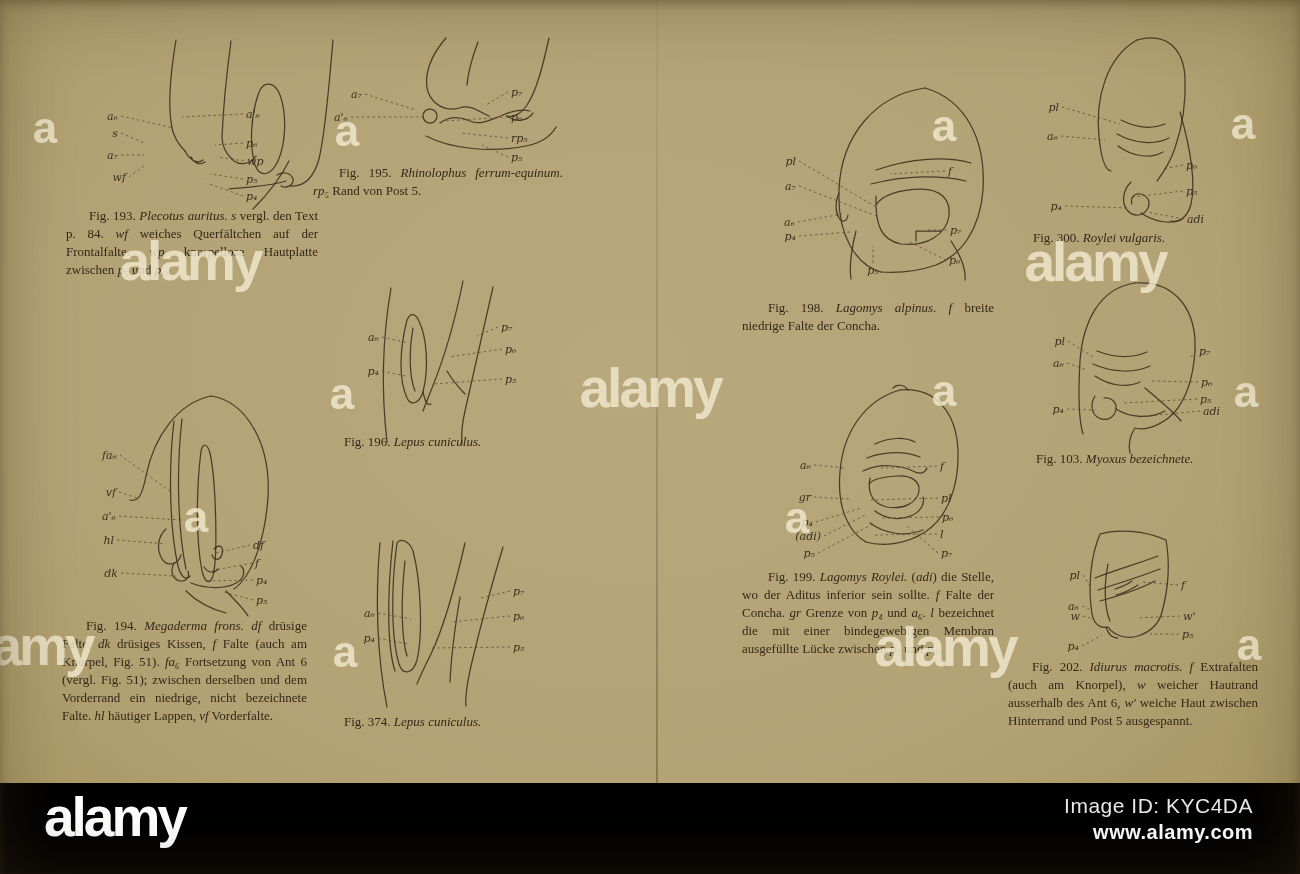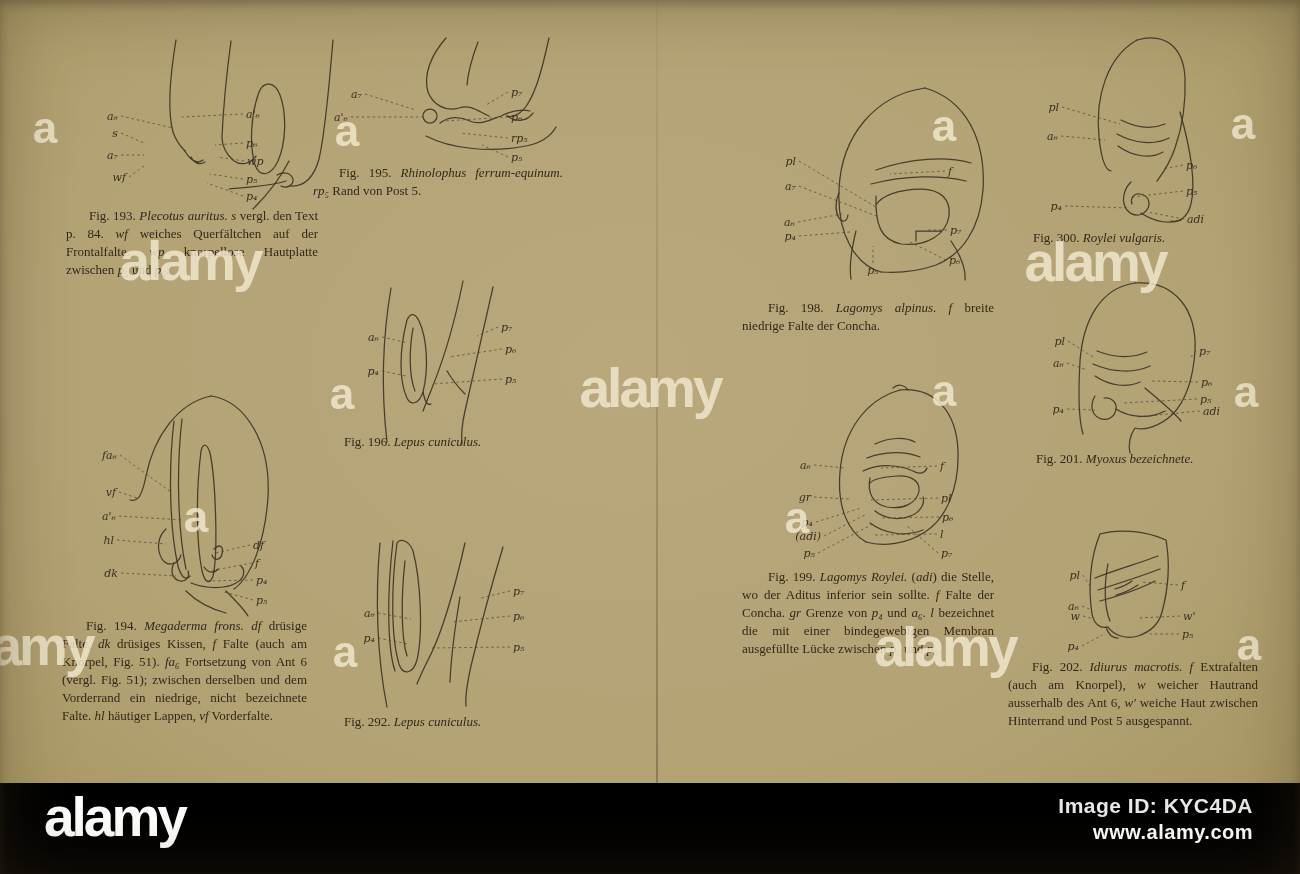--- a/index.html
+++ b/index.html
@@ -20,21 +20,21 @@
   .cap .it{font-style:italic;}
   .cap.nw{white-space:nowrap;text-align:left;}
   .wm{position:absolute;transform:translate(-50%,-50%);color:rgba(240,233,208,.82);
       font-family:"Liberation Sans",sans-serif;font-weight:bold;pointer-events:none;}
   .wm.word{font-size:55px;letter-spacing:-3px;}
   .wm.letter{font-size:44px;}
   .bar{position:absolute;left:0;top:783px;width:1300px;height:91px;background:#000;}
   .bar .brand{position:absolute;left:44px;top:2px;color:#fff;font-family:"Liberation Sans",sans-serif;
       font-weight:bold;font-size:55px;letter-spacing:-3px;}
   .bar .right{position:absolute;right:47px;top:11px;text-align:right;font-family:"Liberation Sans",sans-serif;}
-  .bar .imgid{color:#e9e9e9;font-size:21px;font-weight:700;letter-spacing:.5px;}
+  .bar .imgid{color:#e9e9e9;font-size:21px;font-weight:400;letter-spacing:.5px;}
   .bar .url{color:#fff;font-size:20px;font-weight:bold;margin-top:3px;letter-spacing:.5px;}
 </style>
 </head>
 <body>
 
 <div id="stage">
 
   <div class="gutter"></div>
 
   <div class="fig" id="fig193" style="left:80px;top:28px;width:235px;height:188px">
@@ -177,21 +177,21 @@
         <line x1="43" y1="103" x2="73" y2="109" class="ldr"></line>
         <text x="40" y="107" text-anchor="end" class="lbl">p₄</text>
         <line x1="175" y1="56" x2="146" y2="63" class="ldr"></line>
         <text x="178" y="60" text-anchor="start" class="lbl">p₇</text>
         <line x1="175" y1="81" x2="117" y2="87" class="ldr"></line>
         <text x="178" y="85" text-anchor="start" class="lbl">p₆</text>
         <line x1="175" y1="112" x2="97" y2="113" class="ldr"></line>
         <text x="178" y="116" text-anchor="start" class="lbl">p₅</text>
       </svg>
   </div>
-  <div class="cap nw" id="cap-fig197" style="left: 344px; top: 713px; text-indent: 0px;"><span>Fig. 292.  </span><span class="it">Lepus cuniculus.</span></div>
+  <div class="cap nw" id="cap-fig197" style="left: 344px; top: 713px; text-indent: 0px;"><span>Fig. 374.  </span><span class="it">Lepus cuniculus.</span></div>
 
   <div class="fig" id="fig198" style="left:780px;top:80px;width:220px;height:200px">
     <svg viewBox="0 0 220 200">
       <g class="art">
         <path d="M145,8 C96,15 61,55 59,110 C57,155 76,185 101,192"></path>
         <path d="M145,8 C186,20 206,60 203,110 C200,150 181,175 156,185 C136,192 116,193 101,192"></path>
         <path d="M96,90 C131,78 166,76 191,83"></path>
         <path d="M91,104 C126,95 161,95 186,101"></path>
         <path d="M96,116 C95,145 101,160 121,164 C146,167 166,155 169,136 C171,120 161,109 141,109 C119,109 101,116 96,125"></path>
         <path d="M136,161 L136,151 L161,151"></path>
@@ -305,21 +305,21 @@
         <line x1="161" y1="76" x2="155" y2="83" class="ldr"></line>
         <text x="164" y="80" text-anchor="start" class="lbl">p₇</text>
         <line x1="163" y1="107" x2="117" y2="106" class="ldr"></line>
         <text x="166" y="111" text-anchor="start" class="lbl">p₆</text>
         <line x1="162" y1="124" x2="88" y2="128" class="ldr"></line>
         <text x="165" y="128" text-anchor="start" class="lbl">p₅</text>
         <line x1="165" y1="136" x2="102" y2="142" class="ldr"></line>
         <text x="168" y="140" text-anchor="start" class="lbl">adi</text>
       </svg>
   </div>
-  <div class="cap nw" id="cap-fig201" style="left: 1036px; top: 450px; text-indent: 0px;"><span>Fig. 201.  </span><span class="it">Myoxus bezeichnete.</span></div>
+  <div class="cap nw" id="cap-fig201" style="left: 1036px; top: 450px; text-indent: 0px;"><span>Fig. 103.  </span><span class="it">Myoxus bezeichnete.</span></div>
 
   <div class="fig" id="fig202" style="left:1040px;top:528px;width:230px;height:130px">
     <svg viewBox="0 0 230 130">
       <g class="art">
         <path d="M60,6 C50,30 48,60 52,86 C54,96 60,101 68,99 C74,107 86,112 98,108 C110,104 119,96 122,84 C128,62 130,35 126,12 C104,2 76,1 60,6"></path>
         <path d="M55,50 C75,42 100,35 118,28"></path>
         <path d="M58,62 C80,55 102,48 120,41"></path>
         <path d="M60,73 C82,67 100,61 115,53"></path>
         <path d="M75,61 C82,59 88,56 92,53 M76,67 C84,65 92,61 98,57"></path>
         <path d="M68,36 C64,56 64,79 70,93"></path>

